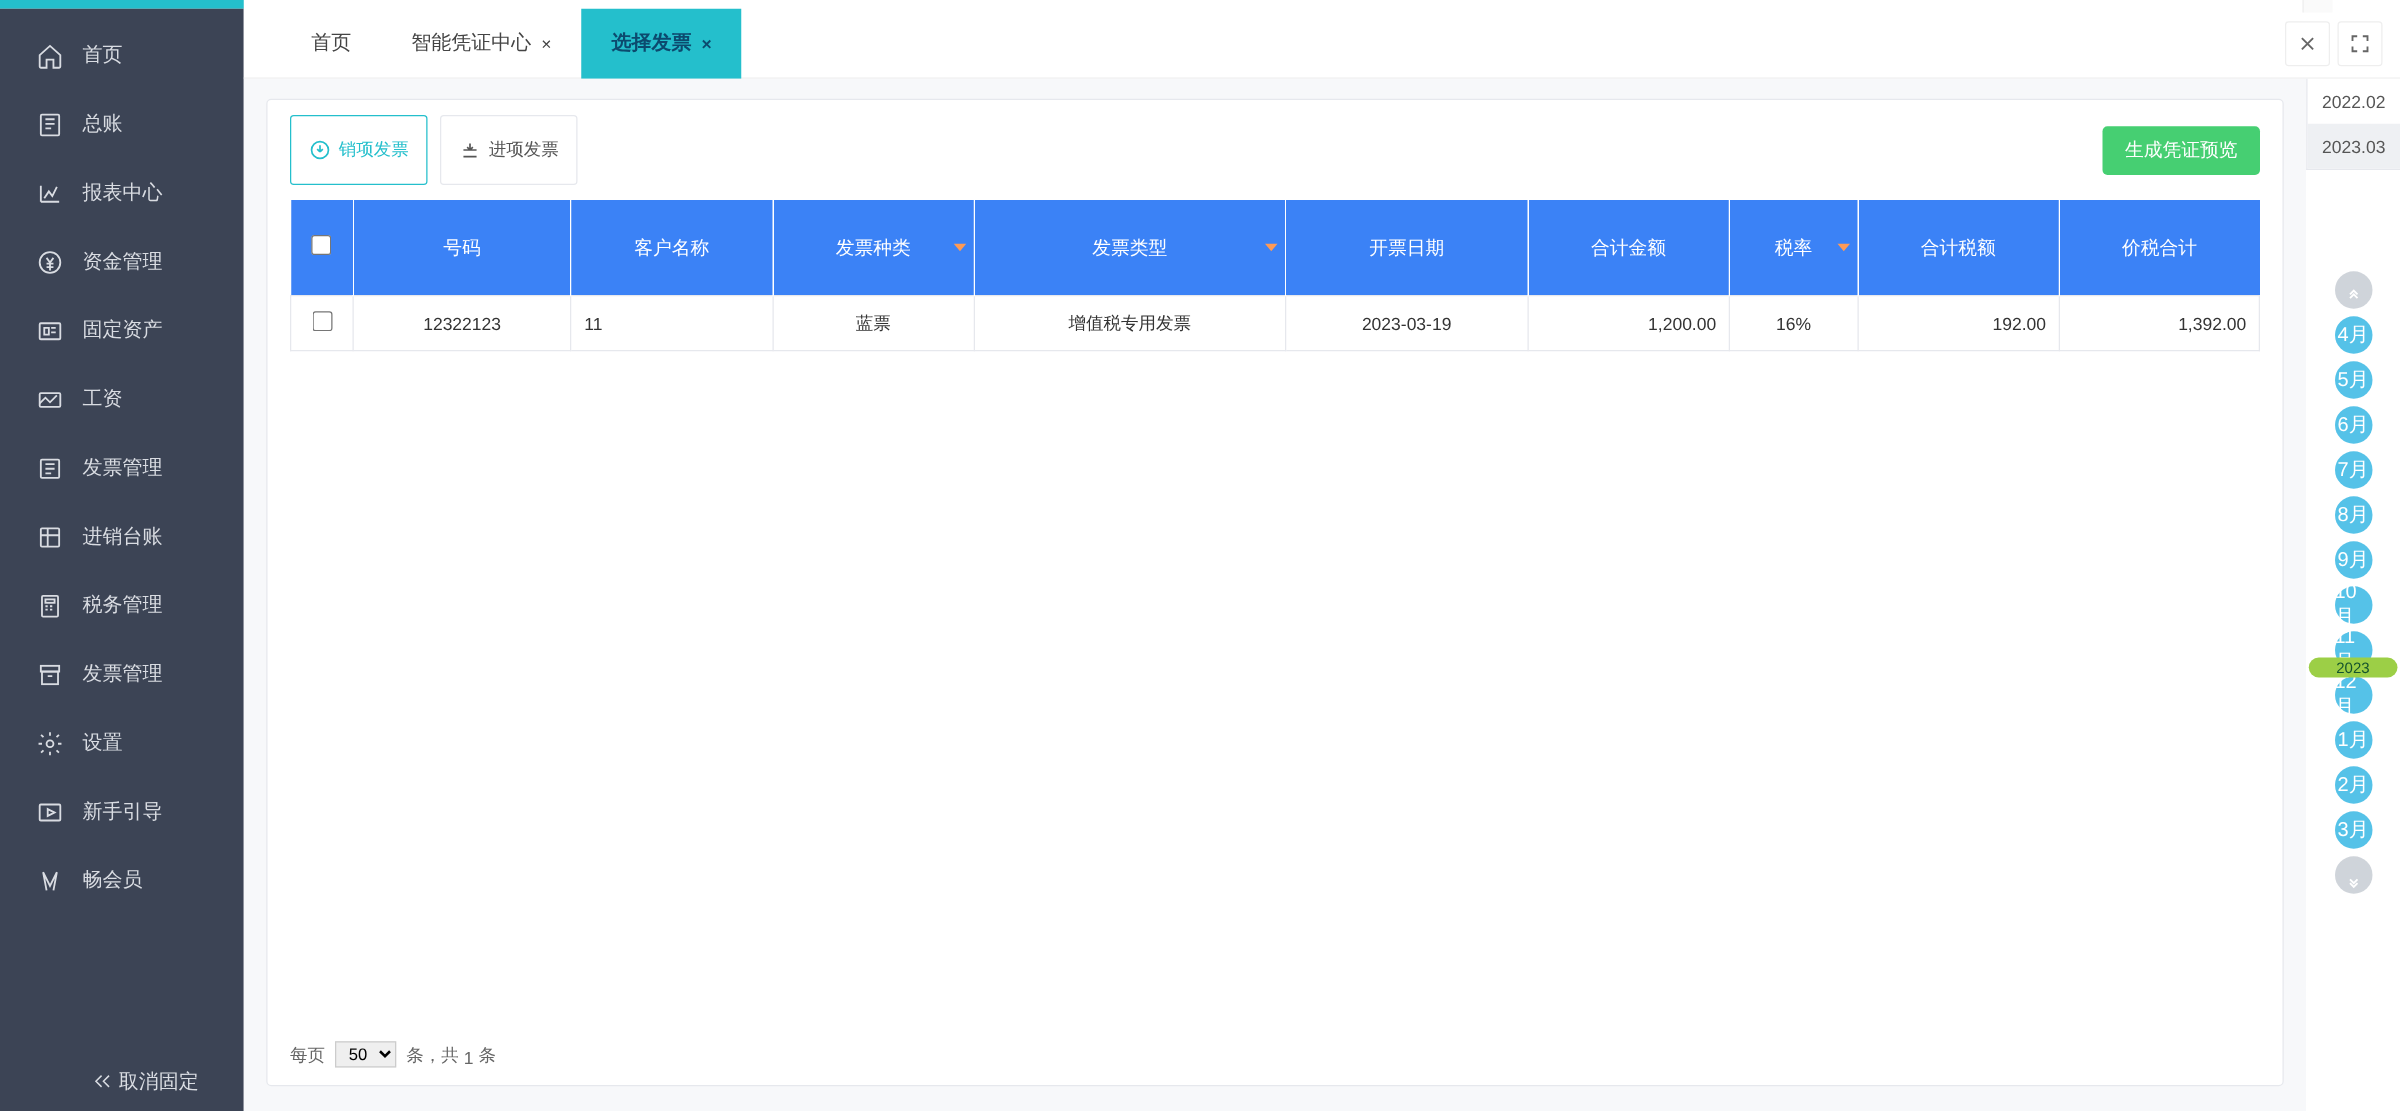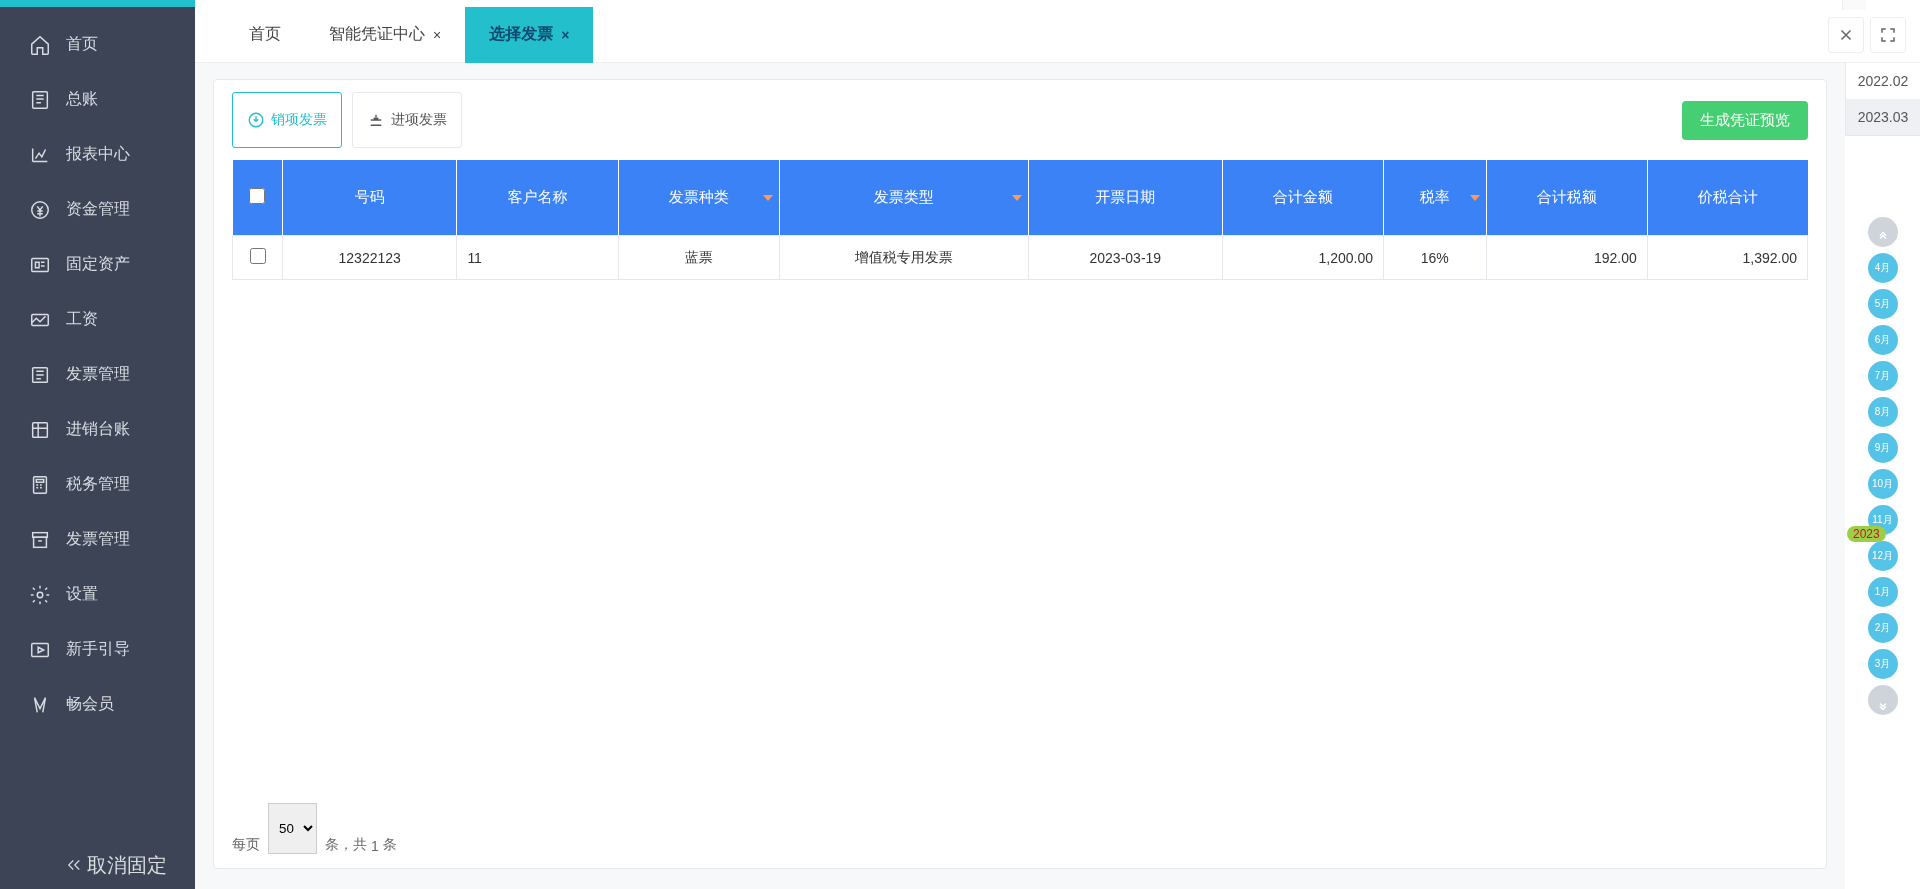--- a/index.html
+++ b/index.html
@@ -6,21 +6,21 @@
 body { width:1920px; height:889px; overflow:hidden; background:#fff; font-size:14px; color:#333; }
 
 .top-strip { position:absolute; left:0; top:0; width:195px; height:7px; background:#24bfcc; }
 
 
 .sidebar { position:absolute; left:0; top:7px; width:195px; height:882px; background:#3c4455; }
 .nav { padding-top:10px; }
 .nav-item { display:flex; align-items:center; height:55px; padding-left:28px; color:#d9dce2; cursor:pointer; font-size:16px; }
 .nav-icon { width:24px; height:24px; margin-right:14px; display:flex; align-items:center; justify-content:center; }
 .nav-icon svg { width:22px; height:22px; stroke:#d9dce2; fill:none; stroke-width:1.6; }
-.sidebar-footer { position:absolute; bottom:0; left:0; width:232px; height:48px; display:flex; align-items:center; justify-content:center; color:#d9dce2; cursor:pointer; font-size:20px; }
+.sidebar-footer { position:absolute; bottom:0; left:0; width:232px; height:48px; display:flex; align-items:center; justify-content:center; color:#d9dce2; cursor:pointer; font-size:16px; }
 .sidebar-footer svg { width:18px; height:18px; margin-right:4px; stroke:#d9dce2; fill:none; stroke-width:1.6; }
 
 
 .tabbar { position:absolute; left:195px; top:7px; right:0; height:56px; background:#fff; border-bottom:1px solid #eee; display:flex; align-items:center; }
 .tabs { display:flex; align-items:center; padding-left:30px; }
 .tab { height:56px; display:flex; align-items:center; padding:0 24px; font-size:16px; color:#444; cursor:pointer; position:relative; }
 .tab.active { background:#24bfcc; color:#0c4a6e;font-weight:bold; }
 .tab-close { margin-left:8px; font-size:14px; cursor:pointer; }
 .tabbar-right { margin-left:auto; display:flex; align-items:center; padding-right:14px; }
 .icon-btn { width:36px; height:36px; display:flex; align-items:center; justify-content:center; cursor:pointer; border:1px solid #eee; border-radius:3px; margin-left:6px; background:#fff; }
@@ -41,32 +41,32 @@
 .tbl th { background:#3b82f6; color:#fff; font-weight:400; font-size:15px; padding:28px 8px; text-align:center; border-right:1px solid rgba(255,255,255,.25); position:relative; }
 .tbl th:last-child { border-right:none; }
 .tbl td { padding:12px 10px; border:1px solid #e6e8ed; font-size:14px; text-align:center; }
 .tbl td.al { text-align:left; }
 .tbl td.ar { text-align:right; }
 .th-caret { position:absolute; right:6px; top:50%; transform:translateY(-50%); width:0; height:0; border-left:5px solid transparent; border-right:5px solid transparent; border-top:6px solid #ff9a55; }
 input[type=checkbox]{ width:16px; height:16px; }
 
 
 .pager { position:absolute; left:18px; bottom:14px; display:flex; align-items:flex-end; font-size:14px; color:#666; }
-.pager select { margin:0 8px; padding:16px 6px; border:1px solid #ccc; }
+.pager select { margin:0 8px; padding:1px 6px; border:1px solid #ccc; }
 
 
 .right-rail { position:absolute; right:0; top:63px; width:75px; bottom:0; background:#fff; }
 .scroll-hint { position:absolute; right:54px; top:-53px; width:24px; height:56px; background:#fafafa; display:flex; align-items:center; justify-content:center; border-left:1px solid #eee; }
 .year-tabs { border:1px solid #e6e8ed; border-right:none; border-top:none; }
 .year-tab { padding:10px 8px; font-size:14px; text-align:center; cursor:pointer; color:#555; }
 .year-tab.active { background:#eef0f3; }
 .month-col { margin-top:78px; display:flex; flex-direction:column; align-items:center; gap:0; position:relative; }
-.m-btn { width:30px; height:30px; border-radius:50%; background:#55c2e8; color:#fff; font-size:10px; display:flex; align-items:center; justify-content:center; margin:3px 0; cursor:pointer; }
+.m-btn { width:30px; height:30px; border-radius:50%; background:#55c2e8; color:#fff; font-size:16px; display:flex; align-items:center; justify-content:center; margin:3px 0; cursor:pointer; }
 .m-btn.nav { background:#cfd4da; }
-.year-badge { position:absolute; left:2px; top:312px; background:#9ccf46; color:#b91c1c; font-size:12px; border-radius:10px; padding:1px 6px; }
+.year-badge { position:absolute; left:2px; top:312px; background:#9ccf46; color:#14532d; font-size:12px; border-radius:10px; padding:1px 22px; }
 </style>
 </head>
 <body>
 
 <div class="top-strip"></div>
 
 <nav class="sidebar">
   <div class="nav">
 
     <div class="nav-item">

